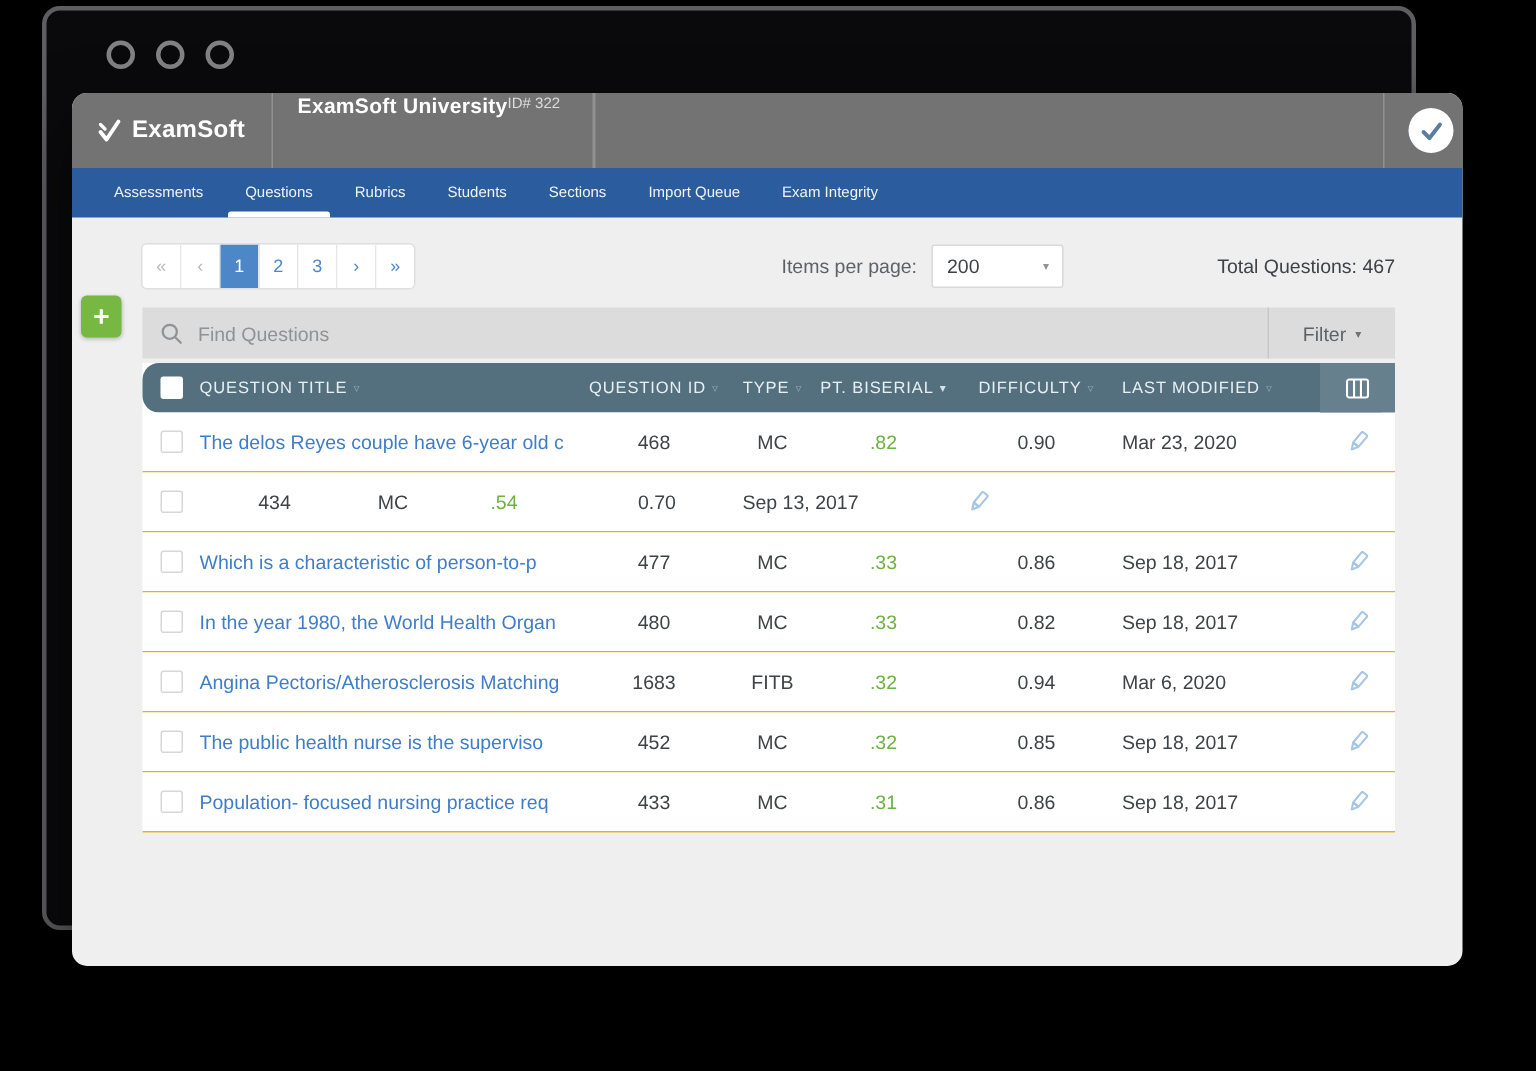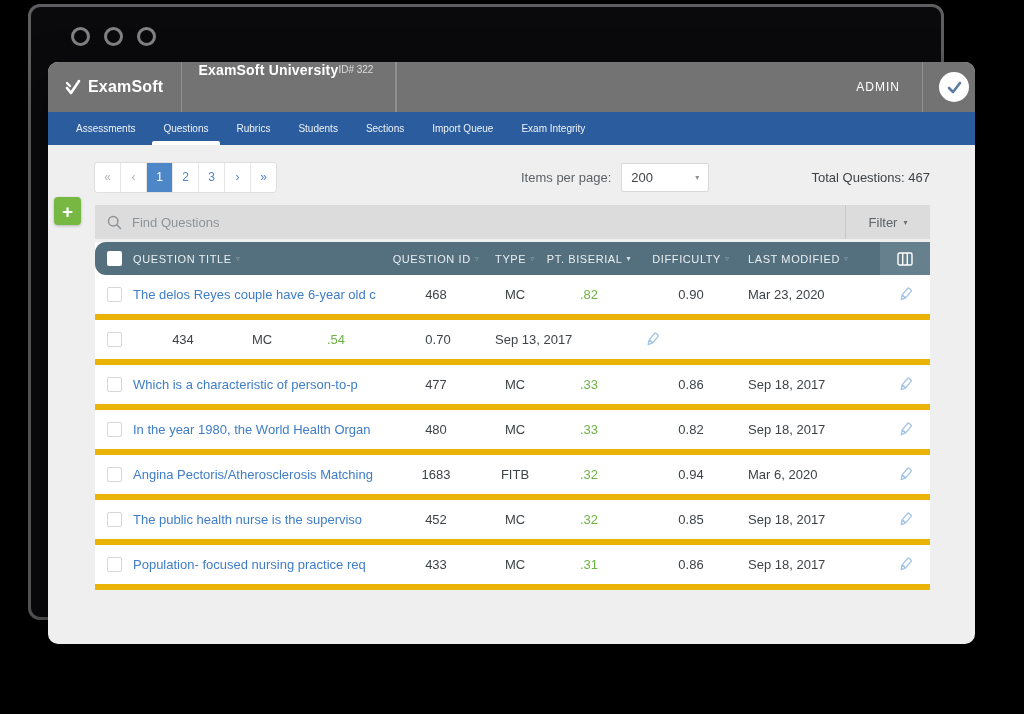--- a/index.html
+++ b/index.html
@@ -82,21 +82,21 @@
   .col-title{flex:1;min-width:0;display:flex;align-items:center;gap:4px;}
   .col-id{width:100px;flex:none;display:flex;align-items:center;justify-content:center;gap:4px;}
   .col-type{width:58px;flex:none;display:flex;align-items:center;justify-content:center;gap:4px;}
   .col-bis{width:90px;flex:none;display:flex;align-items:center;justify-content:center;gap:4px;}
   .col-diff{width:114px;flex:none;display:flex;align-items:center;justify-content:center;gap:4px;}
   .col-mod{width:132px;flex:none;display:flex;align-items:center;gap:4px;}
   .col-edit{width:50px;flex:none;display:flex;align-items:center;justify-content:center;align-self:stretch;}
   .thead .col-edit{background:#67808d;}
   .hdr-checkbox{width:15px;height:15px;background:#fff;border-radius:2px;cursor:pointer;}
   .row-checkbox{width:15px;height:15px;background:#fff;border:1px solid #d5d7d8;border-radius:2px;box-sizing:border-box;cursor:pointer;}
-  .trow{height:39px;display:flex;align-items:center;background:#fff;border-bottom:6px solid #eab308;text-align:center;}
+  .trow{height:39px;display:flex;align-items:center;background:#fff;border-bottom:1px solid #eab308;text-align:center;}
   .q-link{font-size:13px;color:#3f7dc8;white-space:nowrap;overflow:hidden;text-overflow:ellipsis;cursor:pointer;}
   .cell-txt{font-size:13px;color:#3e4347;}
   .cell-green{font-size:13px;color:#6db243;}
   .edit-btn{cursor:pointer;display:flex;align-items:center;justify-content:center;}
 </style>
 </head>
 <body>
 
 <div class="stage">
 
@@ -121,21 +121,20 @@
         <span class="brand-name">ExamSoft</span>
       </div>
       <div class="hdr-sep"></div>
       <div class="org">
         <span class="org-name">ExamSoft University</span>
         <span class="org-id">ID# 322</span>
       </div>
       <div class="hdr-sep"></div>
       <div class="hdr-sep"></div>
       <div class="hdr-spacer"></div>
-      <div class="admin">ADMIN</div>
       <div class="hdr-sep"></div>
       <div class="avatar-wrap">
         <div class="avatar">
           <svg width="15" height="13" viewBox="0 0 15 13">
               <path d="M2 7 L6 11 L13 2" fill="none" stroke="#5c7da1" stroke-width="2.6" stroke-linecap="round" stroke-linejoin="round"></path>
             </svg>
         </div>
       </div>
     </div>
 

